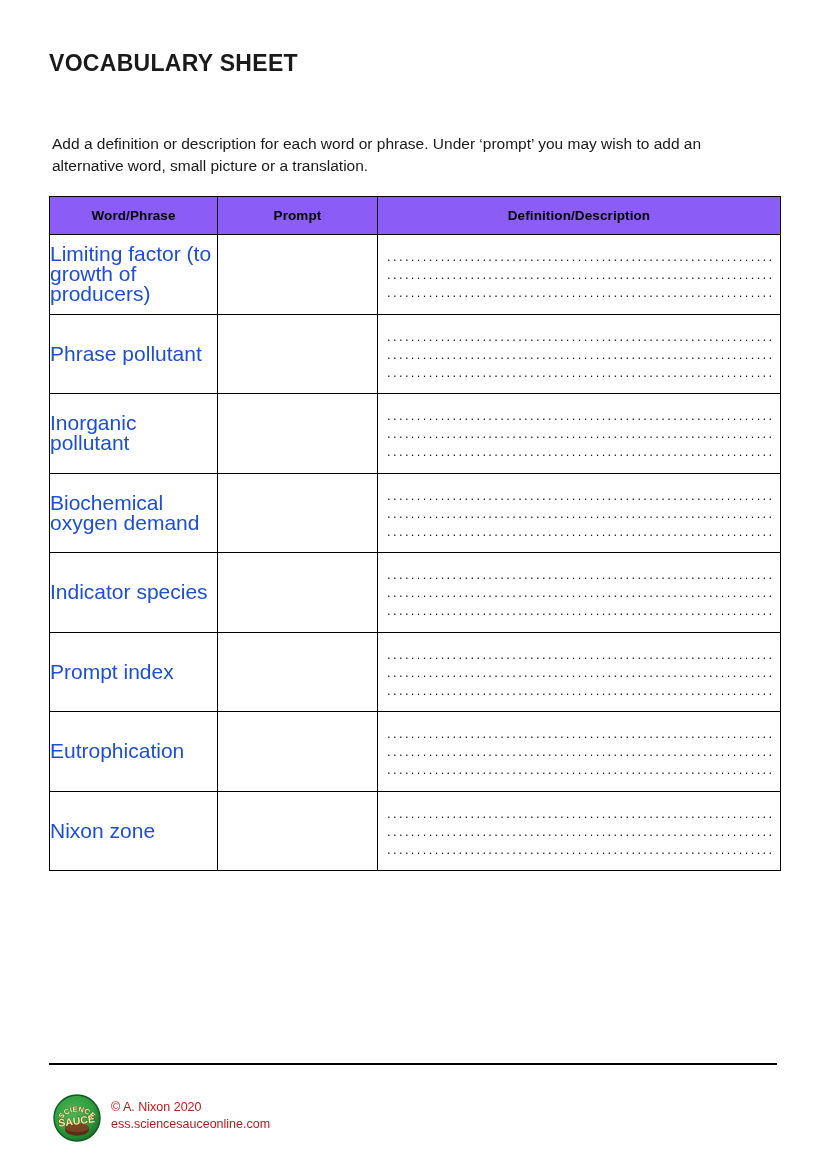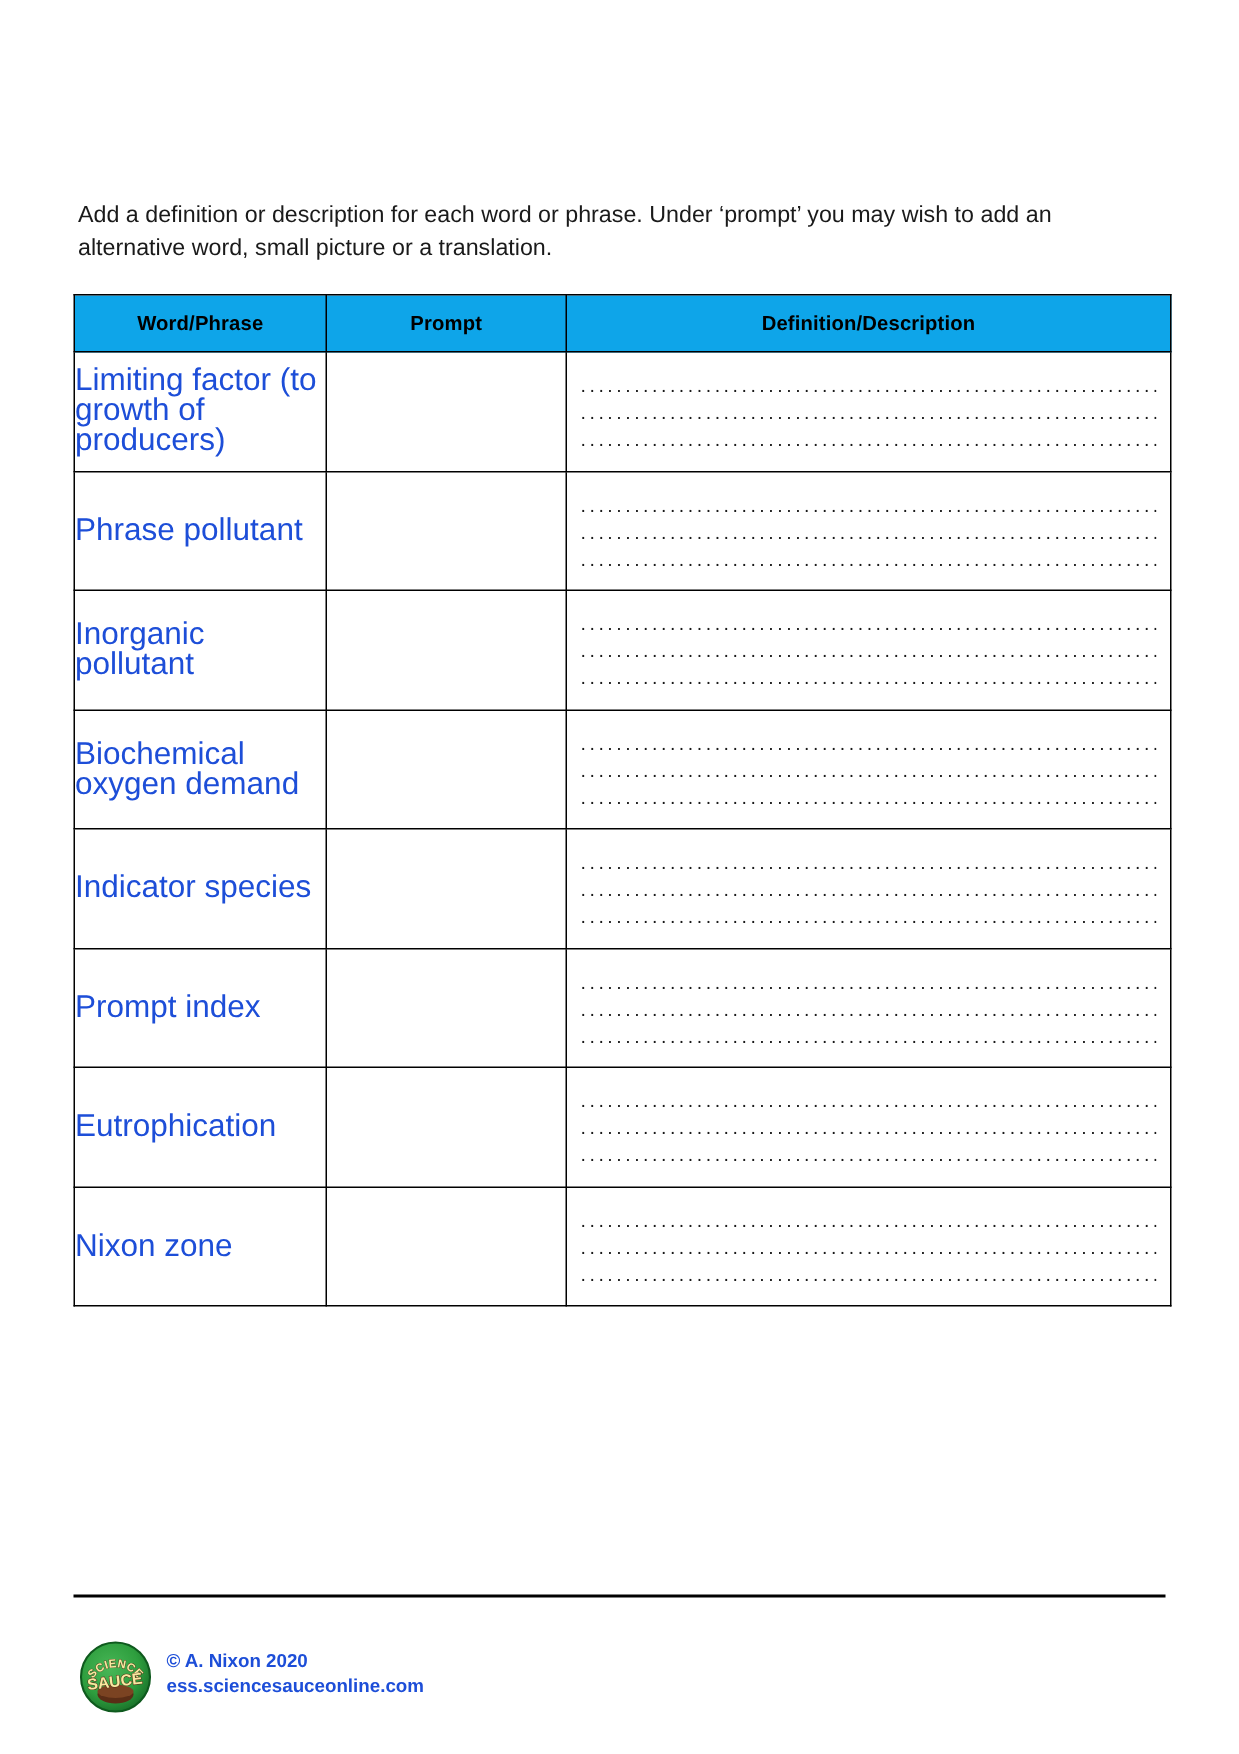--- a/index.html
+++ b/index.html
@@ -67,21 +67,21 @@
     border-collapse: collapse;
     table-layout: fixed;
   }
   .vocab-table th,
   .vocab-table td {
     border: 1.6px solid #000000;
     padding: 0;
     vertical-align: middle;
   }
   .vocab-table thead th {
-    background: #0ea5e9;
+    background: #8b5cf6;
     font-size: 13.5px;
     font-weight: bold;
     text-align: center;
     height: 37px;
     color: #000000;
     letter-spacing: 0.1px;
   }
   .col-word   { width: 167px; }
   .col-prompt { width: 159px; }
   .col-def    { width: 402px; }
@@ -134,30 +134,30 @@
     top: 0;
     width: 50px;
     height: 50px;
   }
   .footer-text {
     position: absolute;
     left: 62px;
     top: 6px;
     font-size: 12.5px;
     line-height: 17px;
-    color: #1d4ed8;
-    font-weight: bold;
+    color: #b91c1c;
   }
 </style>
 </head>
 <body>
 
 <div class="page">
 
   <div class="header">
+    <div class="title-line2">VOCABULARY SHEET</div>
   </div>
 
   <div class="instructions">Add a definition or description for each word or phrase. Under ‘prompt’ you may wish to add an alternative word, small picture or a translation.</div>
 
   <table class="vocab-table">
     <thead>
       <tr>
         <th class="col-word">Word/Phrase</th>
         <th class="col-prompt">Prompt</th>
         <th class="col-def">Definition/Description</th>

